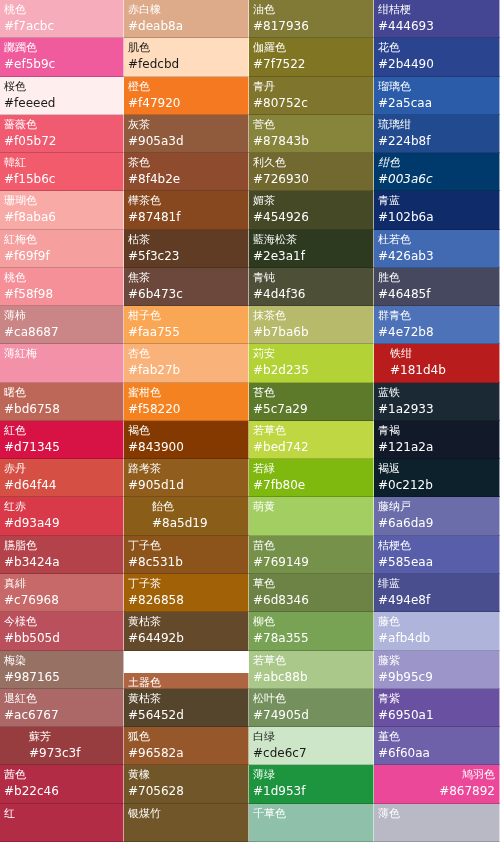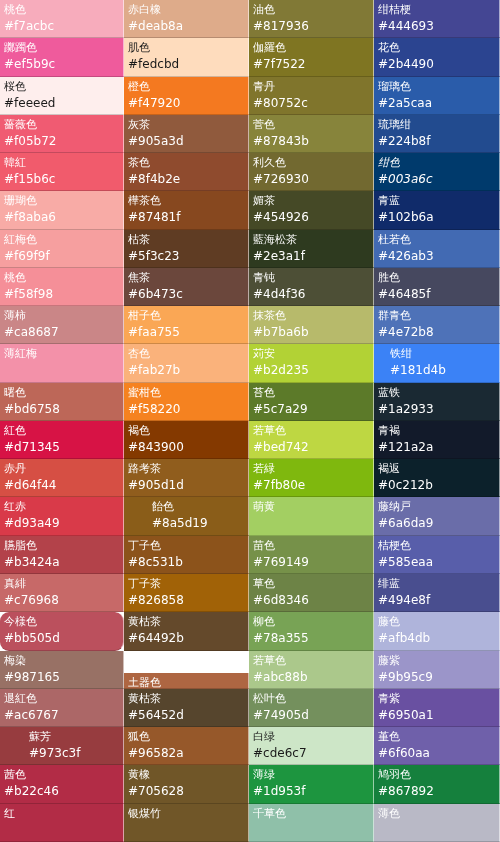--- a/index.html
+++ b/index.html
@@ -201,21 +201,21 @@
       <div class="hex">#f391a9</div>
     </div>
     <div class="swatch light-text" style="background-color: rgb(250, 178, 123);">
       <div class="name">杏色</div>
       <div class="hex">#fab27b</div>
     </div>
     <div class="swatch light-text" style="background-color: rgb(178, 210, 53);">
       <div class="name">苅安</div>
       <div class="hex">#b2d235</div>
     </div>
-    <div class="swatch light-text" style="background-color: #3b82f6; padding-left: 16px;">
+    <div class="swatch light-text" style="background-color: #b91c1c; padding-left: 16px;">
       <div class="name">铁绀</div>
       <div class="hex">#181d4b</div>
     </div>
     <div class="swatch light-text" style="background-color: rgb(189, 103, 88);">
       <div class="name">曙色</div>
       <div class="hex">#bd6758</div>
     </div>
     <div class="swatch light-text" style="background-color: rgb(245, 130, 32);">
       <div class="name">蜜柑色</div>
       <div class="hex">#f58220</div>
@@ -301,21 +301,21 @@
       <div class="hex">#826858</div>
     </div>
     <div class="swatch light-text" style="background-color: rgb(109, 131, 70);">
       <div class="name">草色</div>
       <div class="hex">#6d8346</div>
     </div>
     <div class="swatch light-text" style="background-color: rgb(73, 78, 143);">
       <div class="name">绯蓝</div>
       <div class="hex">#494e8f</div>
     </div>
-    <div class="swatch light-text" style="background-color: rgb(187, 80, 93); border-radius: 9px;">
+    <div class="swatch light-text" style="background-color: rgb(187, 80, 93);">
       <div class="name">今様色</div>
       <div class="hex">#bb505d</div>
     </div>
     <div class="swatch light-text" style="background-color: rgb(100, 73, 43);">
       <div class="name">黄枯茶</div>
       <div class="hex">#64492b</div>
     </div>
     <div class="swatch light-text" style="background-color: rgb(120, 163, 85);">
       <div class="name">柳色</div>
       <div class="hex">#78a355</div>
@@ -377,21 +377,21 @@
       <div class="hex">#b22c46</div>
     </div>
     <div class="swatch light-text" style="background-color: rgb(112, 86, 40);">
       <div class="name">黄橡</div>
       <div class="hex">#705628</div>
     </div>
     <div class="swatch light-text" style="background-color: rgb(29, 149, 63);">
       <div class="name">薄绿</div>
       <div class="hex">#1d953f</div>
     </div>
-    <div class="swatch light-text" style="background-color: #15803d;">
+    <div class="swatch light-text" style="background-color: #ec4899; align-items: flex-end;">
       <div class="name">鸠羽色</div>
       <div class="hex">#867892</div>
     </div>
     <div class="swatch light-text" style="background-color: rgb(178, 44, 70);">
       <div class="name">红</div>
       <div class="hex"></div>
     </div>
     <div class="swatch light-text" style="background-color: rgb(112, 86, 40);">
       <div class="name">银煤竹</div>
       <div class="hex"></div>

